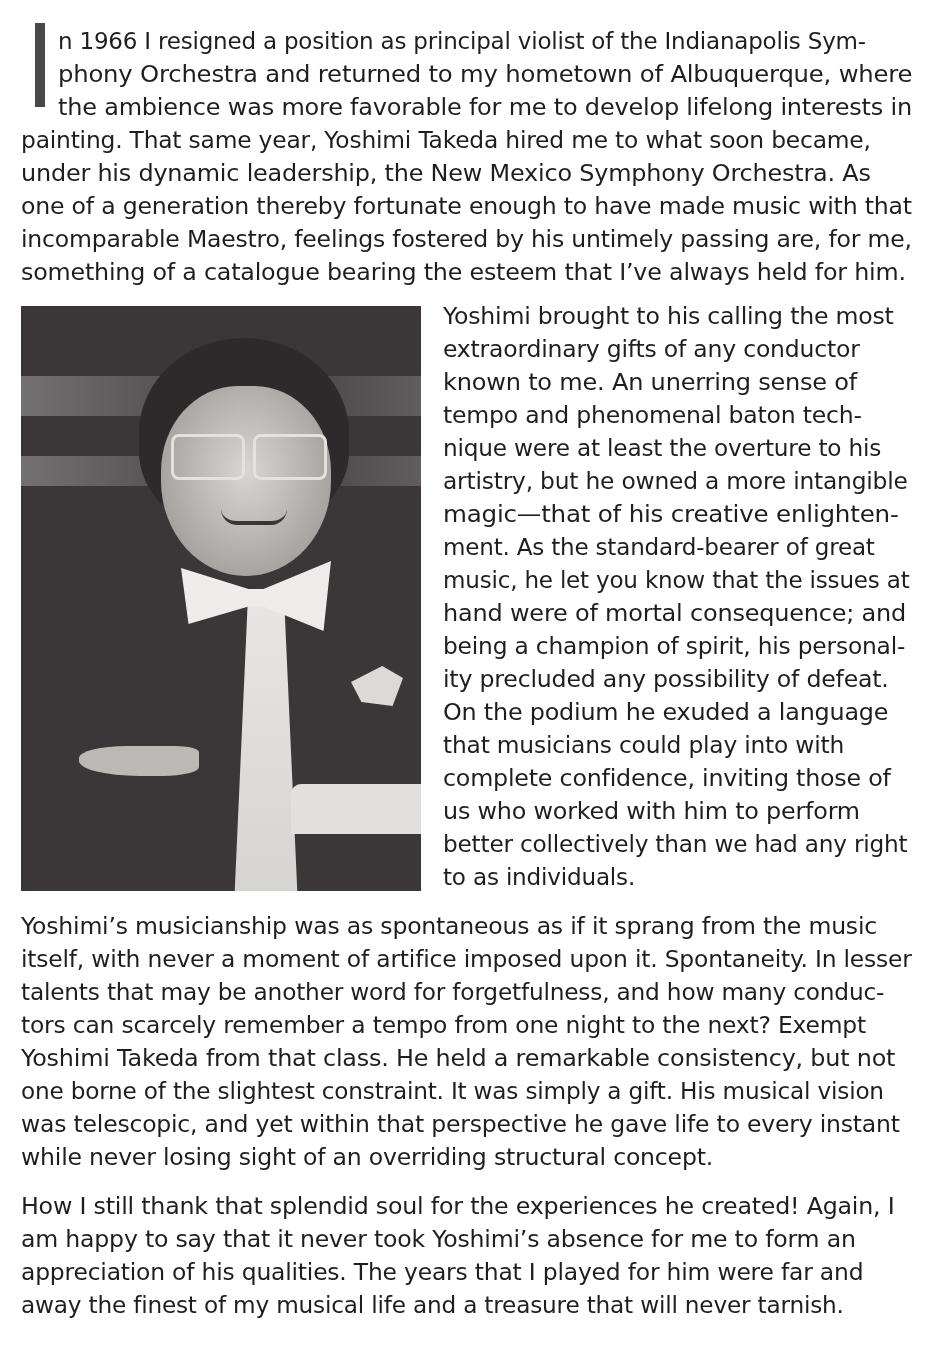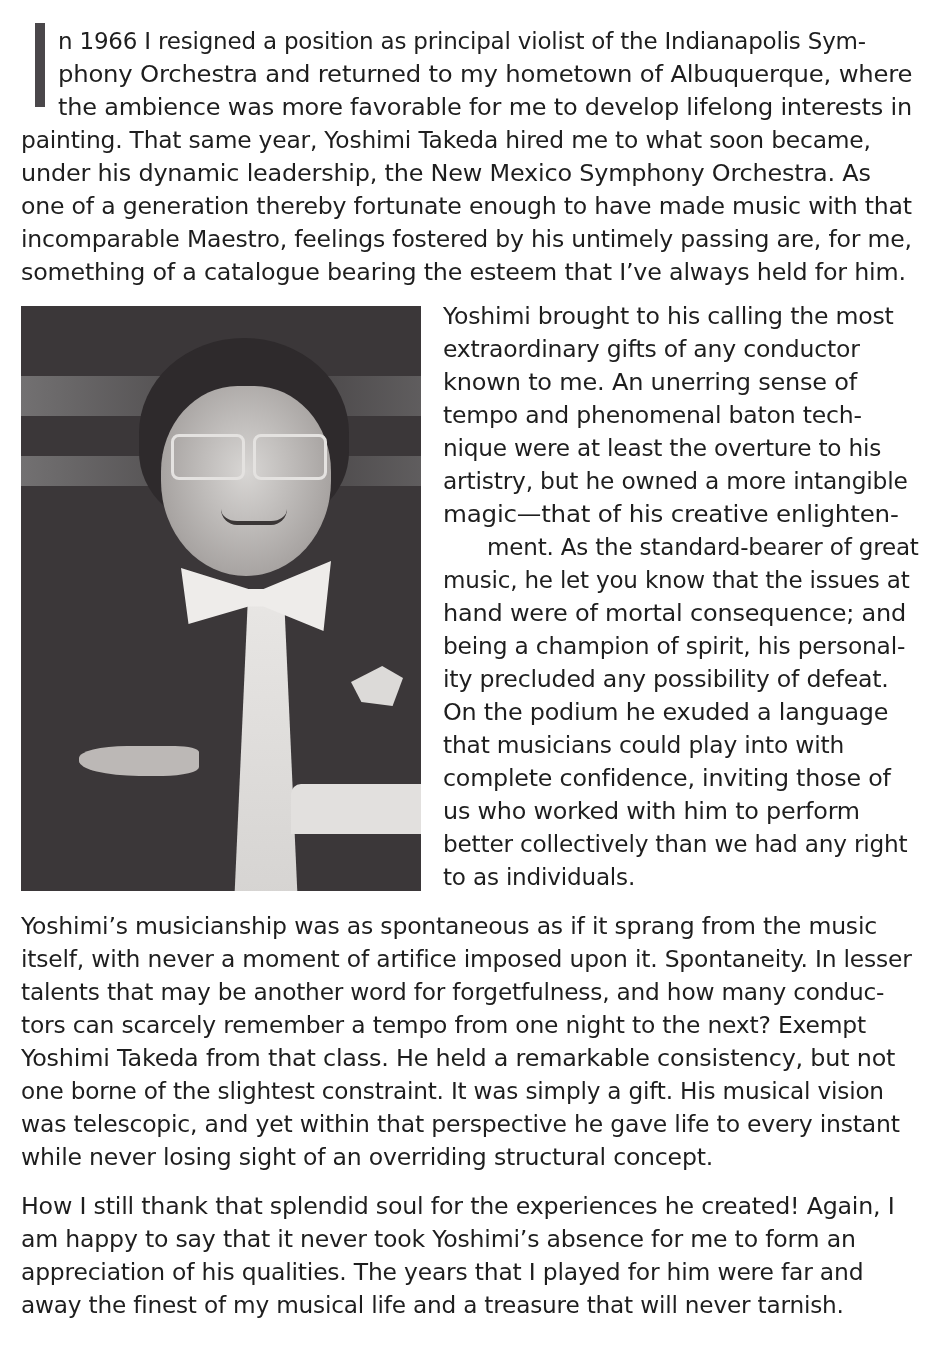--- a/index.html
+++ b/index.html
@@ -65,21 +65,21 @@
 </div>
 
 <div>
   <div class="line" style="left: 443px; top: 300px; transform-origin: left center; transform: scaleX(1.025);">Yoshimi brought to his calling the most</div>
   <div class="line" style="left: 443px; top: 333px; transform-origin: left center; transform: scaleX(1.022);">extraordinary gifts of any conductor</div>
   <div class="line" style="left: 443px; top: 366px; transform-origin: left center; transform: scaleX(1.045);">known to me. An unerring sense of</div>
   <div class="line" style="left: 443px; top: 399px; transform-origin: left center; transform: scaleX(1.024);">tempo and phenomenal baton tech-</div>
   <div class="line" style="left: 443px; top: 432px; transform-origin: left center; transform: scaleX(1.009);">nique were at least the overture to his</div>
   <div class="line" style="left: 443px; top: 465px; transform-origin: left center; transform: scaleX(1.015);">artistry, but he owned a more intangible</div>
   <div class="line" style="left: 443px; top: 498px; transform-origin: left center; transform: scaleX(1.068);">magic—that of his creative enlighten-</div>
-  <div class="line" style="left: 443px; top: 531px; transform-origin: left center; transform: scaleX(1.002); margin-left: 44px;">ment. As the standard-bearer of great</div>
+  <div class="line" style="left: 443px; top: 531px; transform-origin: left center; transform: scaleX(1.002);">ment. As the standard-bearer of great</div>
   <div class="line" style="left: 443px; top: 564px; transform-origin: left center; transform: scaleX(1.002);">music, he let you know that the issues at</div>
   <div class="line" style="left: 443px; top: 597px; transform-origin: left center; transform: scaleX(1.043);">hand were of mortal consequence; and</div>
   <div class="line" style="left: 443px; top: 630px; transform-origin: left center; transform: scaleX(1.015);">being a champion of spirit, his personal-</div>
   <div class="line" style="left: 443px; top: 663px; transform-origin: left center; transform: scaleX(1.028);">ity precluded any possibility of defeat.</div>
   <div class="line" style="left: 443px; top: 696px; transform-origin: left center; transform: scaleX(1.037);">On the podium he exuded a language</div>
   <div class="line" style="left: 443px; top: 729px; transform-origin: left center; transform: scaleX(1.015);">that musicians could play into with</div>
   <div class="line" style="left: 443px; top: 762px; transform-origin: left center; transform: scaleX(1.032);">complete confidence, inviting those of</div>
   <div class="line" style="left: 443px; top: 795px; transform-origin: left center; transform: scaleX(1.037);">us who worked with him to perform</div>
   <div class="line" style="left: 443px; top: 828px; transform-origin: left center; transform: scaleX(1.009);">better collectively than we had any right</div>
   <div class="line" style="left: 443px; top: 861px; transform-origin: left center; transform: scaleX(1.005);">to as individuals.</div>

